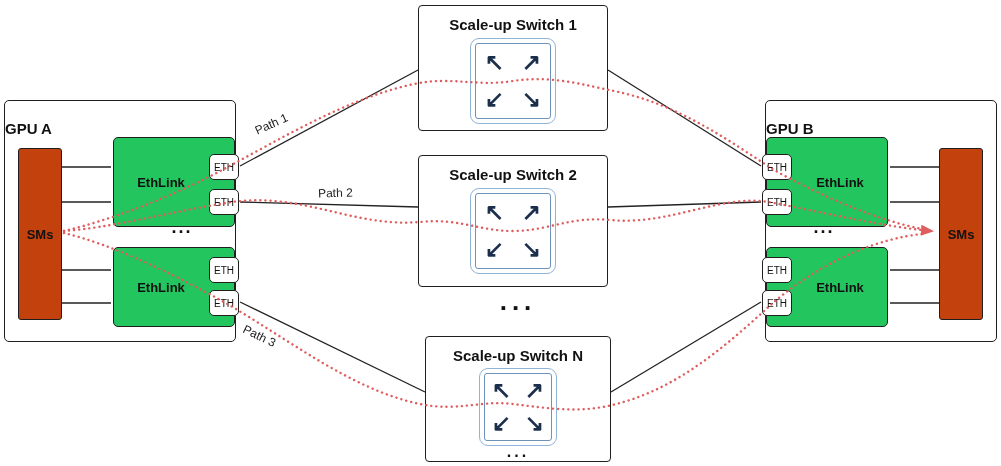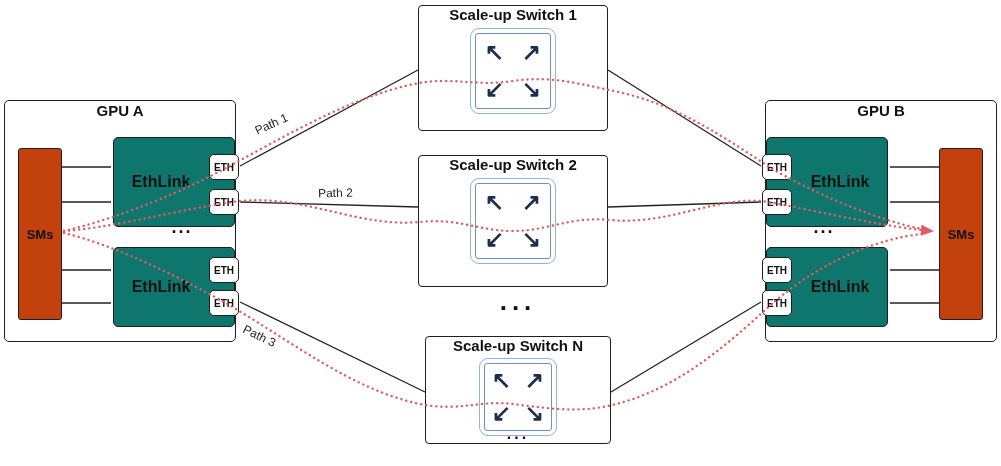--- a/index.html
+++ b/index.html
@@ -1,37 +1,37 @@
 <!DOCTYPE html>
 <html><head>
 <meta charset="utf-8">
 <style>
   *{box-sizing:border-box;margin:0;padding:0}
   html,body{background:#ffffff}
   body{font-family:"Liberation Sans",sans-serif;color:#111}
   .canvas{position:relative;width:1001px;height:466px;background:#fff;overflow:hidden}
 
   .gpu-box{position:absolute;border:1.6px solid #1f1f1f;border-radius:5px;background:#fff}
-  .gpu-title{text-align:center;margin-top:1px;font-size:15px;font-weight:600}
+  .gpu-title{text-align:left;margin-top:19px;font-size:15px;font-weight:600}
 
   .sms-box{position:absolute;border:1.6px solid #1f1f1f;border-radius:3px;background:#c2410c;
            display:flex;align-items:center;justify-content:center;font-size:13px;font-weight:600;z-index:2}
 
-  .eth-block{position:absolute;border:1.6px solid #1f1f1f;border-radius:5px;background:#0f766e;
-             display:flex;align-items:center;justify-content:center;font-size:16px;font-weight:600;z-index:2}
+  .eth-block{position:absolute;border:1.6px solid #1f1f1f;border-radius:5px;background:#22c55e;
+             display:flex;align-items:center;justify-content:center;font-size:13px;font-weight:600;z-index:2}
 
   .eth-port{position:absolute;width:30px;height:26px;border:1.6px solid #1f1f1f;border-radius:5px;background:#fff;
-            display:flex;align-items:center;justify-content:center;font-size:10px;font-weight:700;z-index:3}
+            display:flex;align-items:center;justify-content:center;font-size:10px;font-weight:400;z-index:3}
 
   .ellipsis{position:absolute;font-weight:700;letter-spacing:2px;line-height:1;z-index:2}
   .ellipsis.gpu{font-size:18px}
   .ellipsis.mid{font-size:26px;letter-spacing:5px}
 
   .switch-box{position:absolute;border:1.6px solid #1f1f1f;border-radius:4px;background:#fff;z-index:2}
-  .switch-title{text-align:center;margin-top:0;font-size:15px;font-weight:600}
+  .switch-title{text-align:center;margin-top:10px;font-size:15px;font-weight:600}
   .sw-icon{width:86px;height:86px;margin:5px auto 0;border:1.5px solid #8fb4d8;border-radius:9px;padding:4px;background:#fff}
   .sw-icon.small{width:78px;height:78px;margin-top:4px}
   .sw-icon-inner{width:100%;height:100%;border:1.5px solid #6d93bb;border-radius:3px;
                  display:grid;grid-template-columns:1fr 1fr;grid-template-rows:1fr 1fr;background:#fff}
   .ar{display:flex;align-items:center;justify-content:center;font-size:23px;font-weight:700;color:#1b2f4d;line-height:1}
   .swn-ellipsis{position:absolute;left:0;bottom:1px;width:100%;text-align:center;font-size:16px;font-weight:700;letter-spacing:3px;line-height:1}
 
   .path-label{position:absolute;font-size:12px;color:#222;white-space:nowrap;z-index:6}
 
   svg.overlay{position:absolute;left:0;top:0;z-index:5;pointer-events:none}
@@ -98,21 +98,21 @@
         <span class="ar">↖</span>
         <span class="ar">↗</span>
         <span class="ar">↙</span>
         <span class="ar">↘</span>
       </div>
     </div>
   </div>
 
   <div class="ellipsis mid" style="left:488px;top:288px;width:60px;text-align:center">...</div>
 
-  <div class="switch-box" style="left:425px;top:336px;width:186px;height:108px">
+  <div class="switch-box" style="left:425px;top:336px;width:186px;height:126px">
     <div class="switch-title">Scale-up Switch N</div>
     <div class="sw-icon small">
       <div class="sw-icon-inner">
         <span class="ar">↖</span>
         <span class="ar">↗</span>
         <span class="ar">↙</span>
         <span class="ar">↘</span>
       </div>
     </div>
     <div class="swn-ellipsis">...</div>

